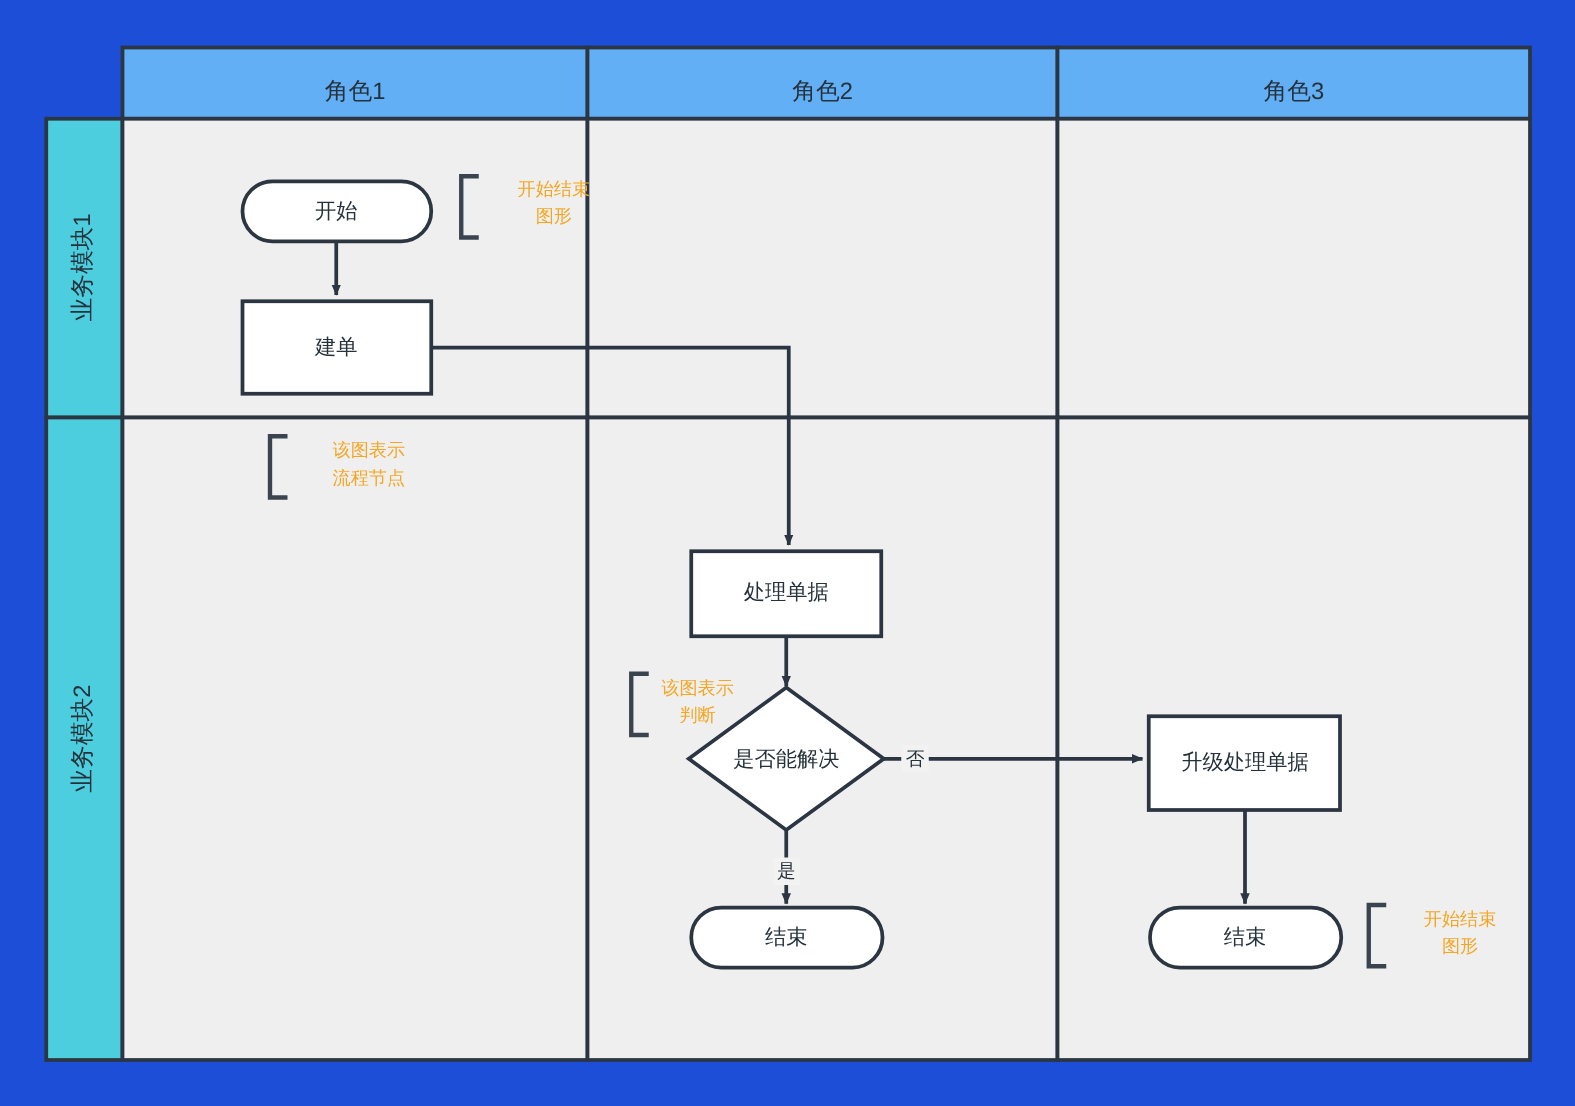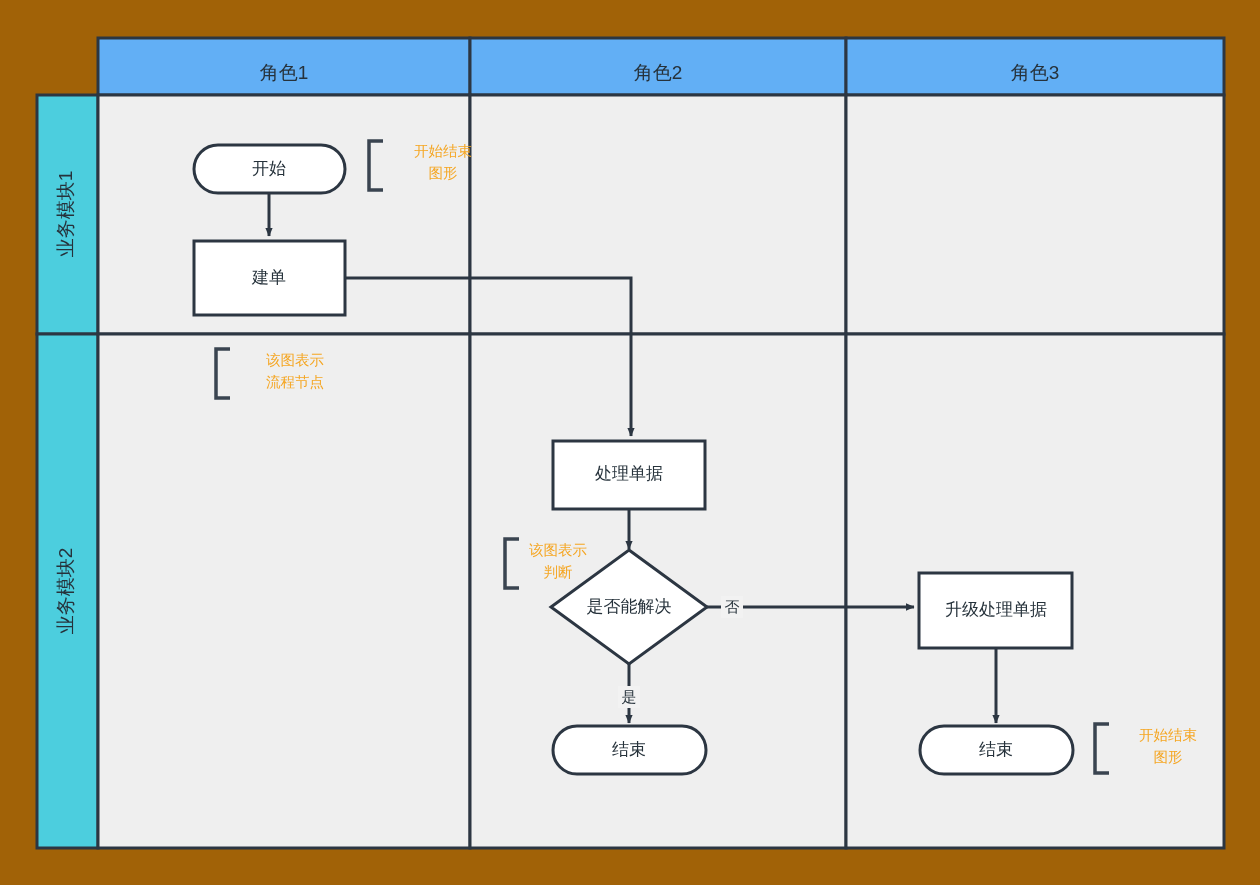--- a/index.html
+++ b/index.html
@@ -10,21 +10,21 @@
   body {
     width: 1260px;
     height: 885px;
     font-family: "Liberation Sans", "DejaVu Sans", sans-serif;
     overflow: hidden;
   }
   #canvas {
     position: relative;
     width: 1260px;
     height: 885px;
-    background: #a16207;
+    background: #1d4ed8;
   }
   svg.diagram {
     position: absolute;
     left: 0;
     top: 0;
     width: 1260px;
     height: 885px;
   }
   .lane-header-text {
     font-size: 19px;

